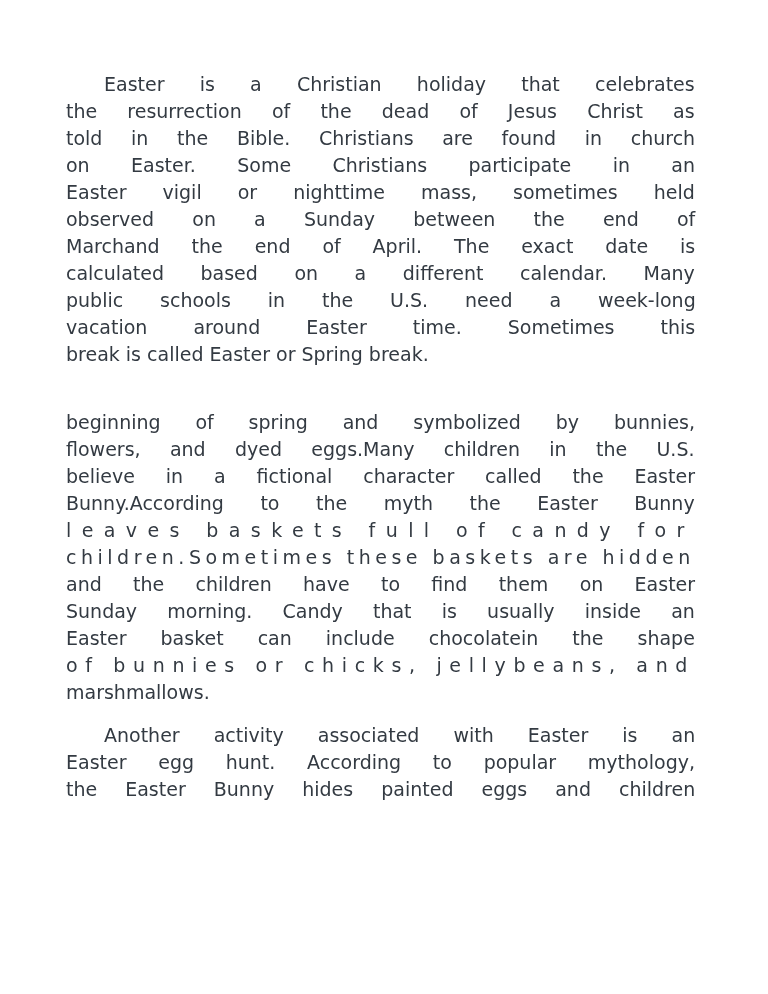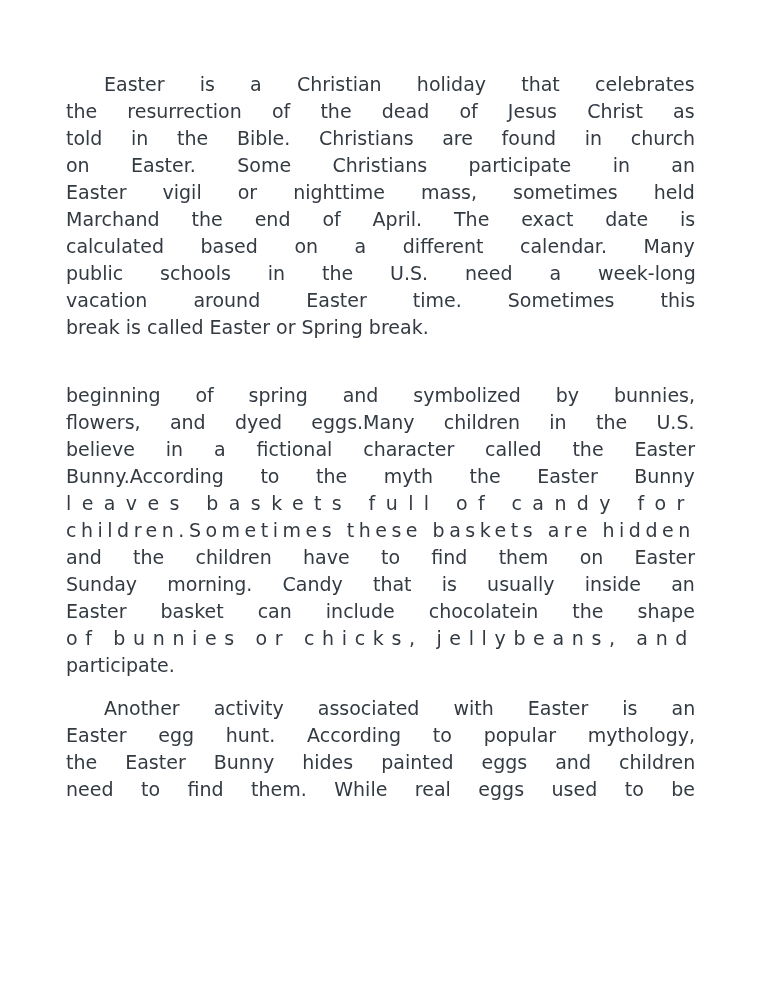--- a/index.html
+++ b/index.html
@@ -41,38 +41,39 @@
 <body>
 
 <div class="page">
   <div id="doc">
       <div class="paragraph gap-large">
         <div class="line first"><span style="word-spacing: 29.1667px;">Easter is a Christian holiday that celebrates</span></div>
         <div class="line"><span style="word-spacing: 24.125px;">the resurrection of the dead of Jesus Christ as</span></div>
         <div class="line"><span style="word-spacing: 22.625px;">told in the Bible. Christians are found in church</span></div>
         <div class="line"><span style="word-spacing: 35.3333px;">on Easter. Some Christians participate in an</span></div>
         <div class="line"><span style="word-spacing: 30px;">Easter vigil or nighttime mass, sometimes held</span></div>
+        <div class="line"><span style="word-spacing: 32.1429px;">observed on a Sunday between the end of</span></div>
         <div class="line"><span style="word-spacing: 25.875px;">Marchand the end of April. The exact date is</span></div>
         <div class="line"><span style="word-spacing: 30.5px;">calculated based on a different calendar. Many</span></div>
         <div class="line"><span style="word-spacing: 30.8571px;">public schools in the U.S. need a week-long</span></div>
         <div class="line"><span style="word-spacing: 40px;">vacation around Easter time. Sometimes this</span></div>
         <div class="line"><span>break is called Easter or Spring break.</span></div>
       </div>
       <div class="paragraph">
         <div class="line"><span style="word-spacing: 28.8333px; margin-top: 24px;">beginning of spring and symbolized by bunnies,</span></div>
         <div class="line"><span style="word-spacing: 23.2857px; text-align: center;">flowers, and dyed eggs.Many children in the U.S.</span></div>
         <div class="line"><span style="word-spacing: 24.8571px;">believe in a fictional character called the Easter</span></div>
         <div class="line"><span style="word-spacing: 30.5px;">Bunny.According to the myth the Easter Bunny</span></div>
         <div class="line"><span style="letter-spacing: 10.4062px;">leaves baskets full of candy for</span></div>
         <div class="line"><span style="letter-spacing: 4.51163px;">children.Sometimes these baskets are hidden</span></div>
         <div class="line"><span style="word-spacing: 25.25px;">and the children have to find them on Easter</span></div>
         <div class="line"><span style="word-spacing: 24.1429px;">Sunday morning. Candy that is usually inside an</span></div>
         <div class="line"><span style="word-spacing: 28px;">Easter basket can include chocolatein the shape</span></div>
         <div class="line"><span style="letter-spacing: 7.64865px; margin-top: 46px;">of bunnies or chicks, jellybeans, and</span></div>
-        <div class="line"><span>participate.</span></div>
+        <div class="line"><span>marshmallows.</span></div>
       </div>
       <div class="paragraph">
         <div class="line first"><span style="word-spacing: 28px;">Another activity associated with Easter is an</span></div>
         <div class="line"><span style="word-spacing: 25.6667px;">Easter egg hunt. According to popular mythology,</span></div>
         <div class="line"><span style="word-spacing: 22px;">the Easter Bunny hides painted eggs and children</span></div>
         <div class="line"><span style="word-spacing: 21.4444px; margin-top: 47px;">need to find them. While real eggs used to be</span></div>
       </div>
     </div>
 </div>
 

